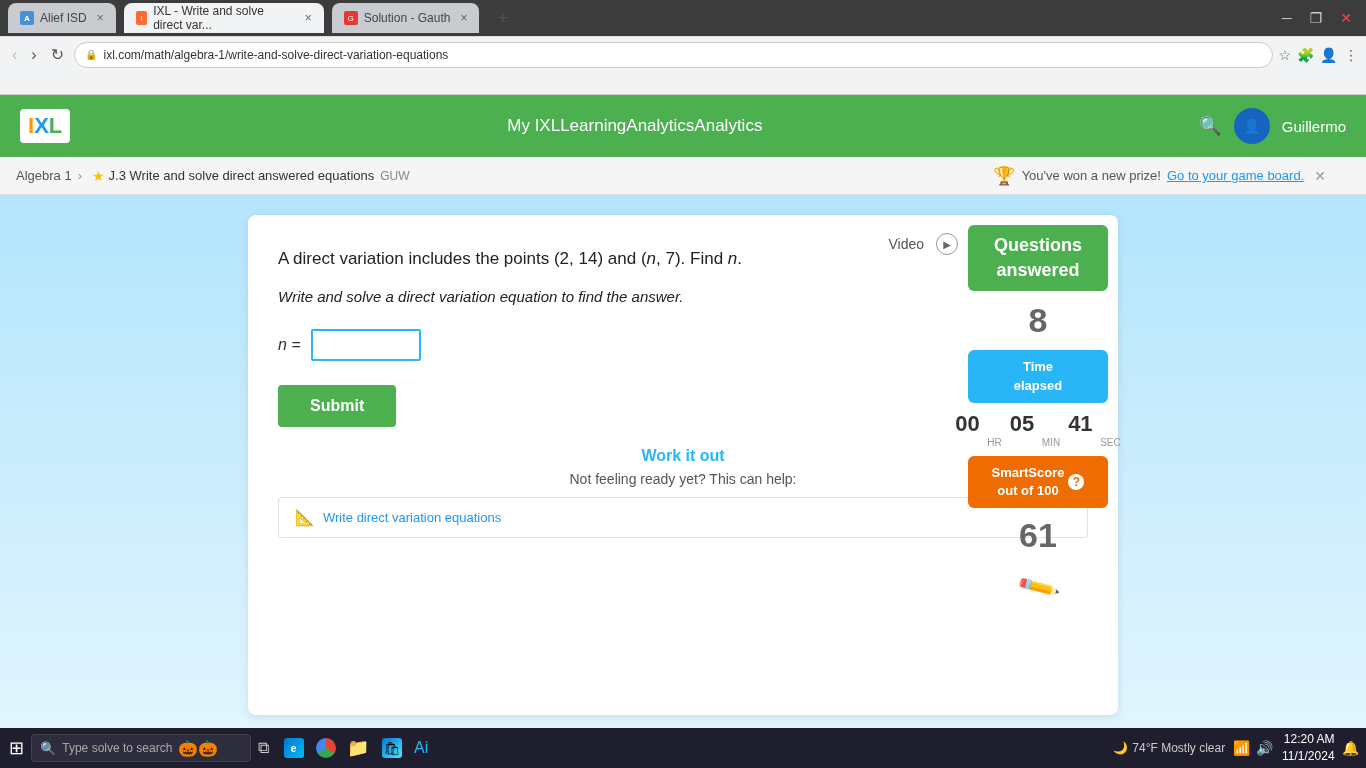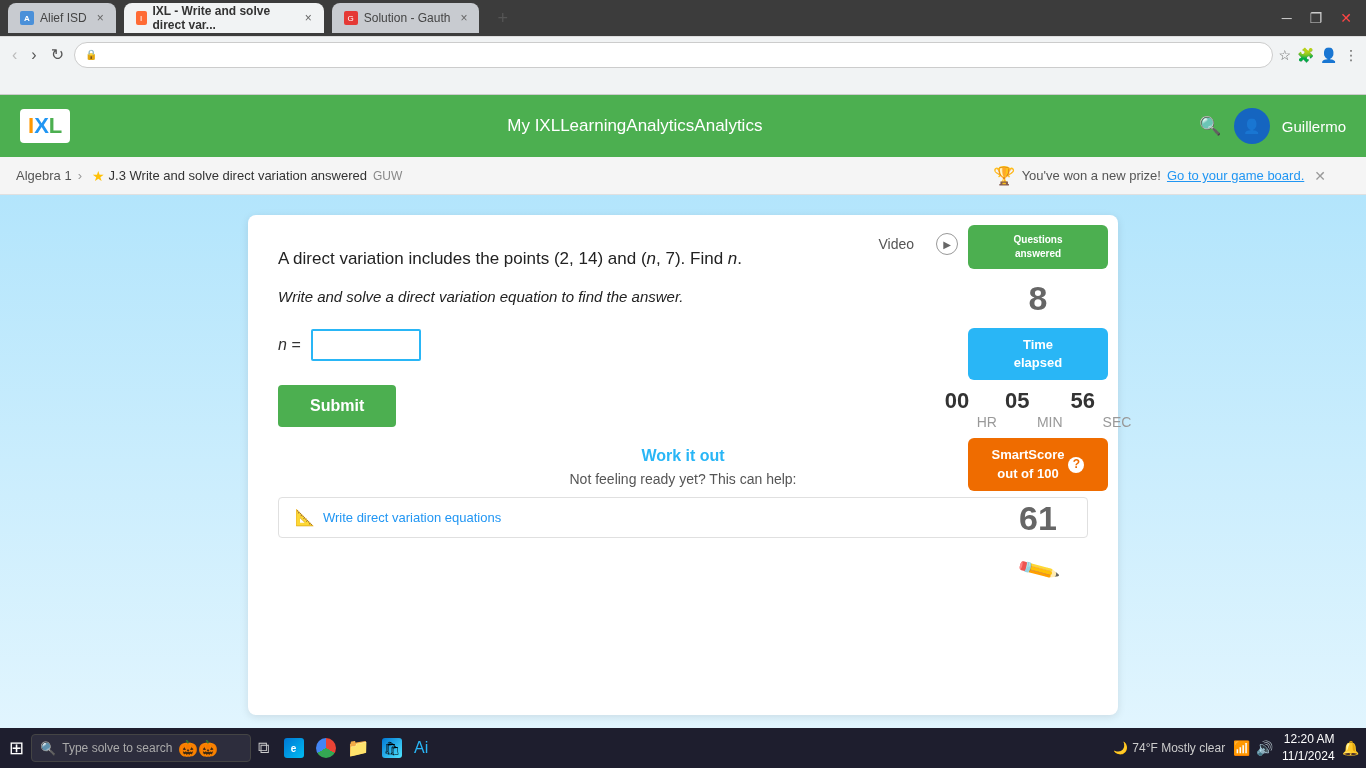--- a/index.html
+++ b/index.html
@@ -51,31 +51,31 @@
     .breadcrumb-code { font-size: 12px; color: #888; margin-left: 6px; }
     .prize-banner { position: absolute; right: 40px; display: flex; align-items: center; gap: 6px; font-size: 13px; color: #555; }
     .prize-icon { font-size: 18px; }
     .prize-link { color: #2196f3; text-decoration: underline; cursor: pointer; }
     .prize-close { font-size: 14px; color: #999; cursor: pointer; margin-left: 4px; }
 
     
     .main-content { background: linear-gradient(180deg, #b3e5fc 0%, #e1f5fe 100%); height: calc(768px - 95px - 62px - 38px - 40px); display: flex; justify-content: center; align-items: flex-start; padding: 20px; }
     .problem-card { background: #fff; border-radius: 8px; width: 870px; min-height: 500px; padding: 30px; position: relative; box-shadow: 0 2px 8px rgba(0,0,0,0.1); }
 
-    .video-btn { position: absolute; top: 18px; right: 160px; display: flex; align-items: center; gap: 22px; color: #555; font-size: 14px; cursor: pointer; }
+    .video-btn { position: absolute; top: 18px; right: 160px; display: flex; align-items: center; gap: 12px; color: #555; font-size: 14px; cursor: pointer; }
     .video-circle { width: 22px; height: 22px; border-radius: 50%; border: 1.5px solid #999; display: flex; align-items: center; justify-content: center; font-size: 10px; color: #666; }
 
     .sidebar-panel { position: absolute; right: 10px; top: 10px; width: 140px; }
-    .questions-answered-box { background: #4caf50; color: #fff; border-radius: 6px; padding: 8px 14px; text-align: center; font-size: 10px; font-weight: 600; line-height: 1.4; }
+    .questions-answered-box { background: #4caf50; color: #fff; border-radius: 6px; padding: 8px 14px; text-align: center; font-size: 18px; font-weight: 600; line-height: 1.4; }
     .questions-number { font-size: 34px; font-weight: 700; color: #666; text-align: center; margin-top: 10px; margin-bottom: 10px; }
     .time-elapsed-box { background: #29b6f6; color: #fff; border-radius: 6px; padding: 8px 6px; text-align: center; font-size: 13px; font-weight: 600; line-height: 1.4; margin-top: 8px; }
     .timer-display { display: flex; justify-content: center; gap: 4px; margin-top: 8px; }
     .timer-unit { text-align: left; }
     .timer-value { font-size: 22px; font-weight: 700; color: #333; display: block; }
-    .timer-label { font-size: 14px; color: #999; display: block; margin-left: 32px; }
+    .timer-label { font-size: 10px; color: #999; display: block; margin-left: 32px; }
     .timer-sep { font-size: 22px; font-weight: 700; color: #333; line-height: 1.4; }
     .smartscore-box { background: #ef6c00; color: #fff; border-radius: 6px; padding: 8px 14px; text-align: center; font-size: 13px; font-weight: 600; line-height: 1.4; margin-top: 8px; display: flex; align-items: center; justify-content: center; gap: 4px; }
     .smartscore-number { font-size: 34px; font-weight: 700; color: #666; text-align: center; margin-top: 8px; }
     .pencil-icon-area { text-align: center; margin-top: 16px; }
     .pencil-icon { font-size: 28px; color: #1976d2; transform: rotate(-30deg); display: inline-block; }
 
     .problem-text { font-size: 17px; color: #222; margin-bottom: 16px; line-height: 1.6; margin-right: 160px; }
     .problem-text em { font-style: italic; }
     .instruction-text { font-size: 15px; color: #222; font-style: italic; margin-bottom: 24px; margin-right: 160px; }
     .answer-row { display: flex; align-items: center; gap: 10px; margin-bottom: 24px; }
@@ -119,21 +119,21 @@
   <div class="title-bar">
     <div style="display:flex; align-items:center; gap:8px; flex:1;">
 
       <div class="tab inactive" style="background:#c8cbd0;">
         <span class="tab-favicon alief">A</span>
         <span style="font-size:12px;color:#444;">Alief ISD</span>
         <span class="tab-close">×</span>
       </div>
       <div class="tab active" style="background:#f1f3f4;">
         <span class="tab-favicon ixl" style="background:#ff6b35;">I</span>
-        <span style="font-size:12px;color:#333;font-weight:bold;">IXL - Write and solve direct var...</span>
+        <span style="font-size:12px;color:#333;">IXL - Write and solve direct var...</span>
         <span class="tab-close">×</span>
       </div>
       <div class="tab inactive" style="background:#c8cbd0;">
         <span class="tab-favicon gauth" style="background:#e53935;">G</span>
         <span style="font-size:12px;color:#444;">Solution - Gauth</span>
         <span class="tab-close">×</span>
       </div>
       <button class="tab-new">+</button>
     </div>
     <div class="window-controls">
@@ -142,20 +142,21 @@
       <span class="win-btn" style="color:#f44;">✕</span>
     </div>
   </div>
 
   <div class="address-bar-row">
     <button class="nav-btn disabled">‹</button>
     <button class="nav-btn">›</button>
     <button class="nav-btn">↻</button>
     <div class="address-bar">
       <span class="address-icon">🔒</span>
+      <span class="address-text">ixl.com/math/algebra-1/write-and-solve-direct-variation-equations</span>
     </div>
     <button class="addr-action-btn">☆</button>
     <button class="addr-action-btn">🧩</button>
     <button class="addr-action-btn">👤</button>
     <button class="addr-action-btn">⋮</button>
   </div>
 </div>
 
 <div class="ixl-nav">
   <div class="ixl-logo">
@@ -173,21 +174,21 @@
     <span class="search-icon-nav">🔍</span>
     <div class="user-avatar">👤</div>
     <span class="user-name">Guillermo</span>
   </div>
 </div>
 
 <div class="breadcrumb-bar">
   <span class="breadcrumb-item">Algebra 1</span>
   <span class="breadcrumb-sep">›</span>
   <span class="breadcrumb-star">★</span>
-  <span class="breadcrumb-current">J.3 Write and solve direct variation answered</span>
+  <span class="breadcrumb-current">J.3 Write and solve direct answered equations</span>
   <span class="breadcrumb-code">GUW</span>
   <div class="prize-banner">
     <span class="prize-icon">🏆</span>
     <span>You've won a new prize!</span>
     <span class="prize-link">Go to your game board.</span>
     <span class="prize-close">✕</span>
   </div>
 </div>
 
 <div class="main-content">
@@ -214,21 +215,21 @@
           <span class="timer-value">00</span>
           <span class="timer-label">HR</span>
         </div>
         <span class="timer-sep"></span>
         <div class="timer-unit">
           <span class="timer-value">05</span>
           <span class="timer-label">MIN</span>
         </div>
         <span class="timer-sep"></span>
         <div class="timer-unit">
-          <span class="timer-value">56</span>
+          <span class="timer-value">41</span>
           <span class="timer-label">SEC</span>
         </div>
       </div>
 
       <div class="smartscore-box">
         <span>SmartScore<br>out of 100</span>
         <span style="font-size:12px;background:#fff;border-radius:50%;width:16px;height:16px;display:inline-flex;align-items:center;justify-content:center;color:#ef6c00;font-weight:bold;">?</span>
       </div>
       <div class="smartscore-number">61</div>
 

